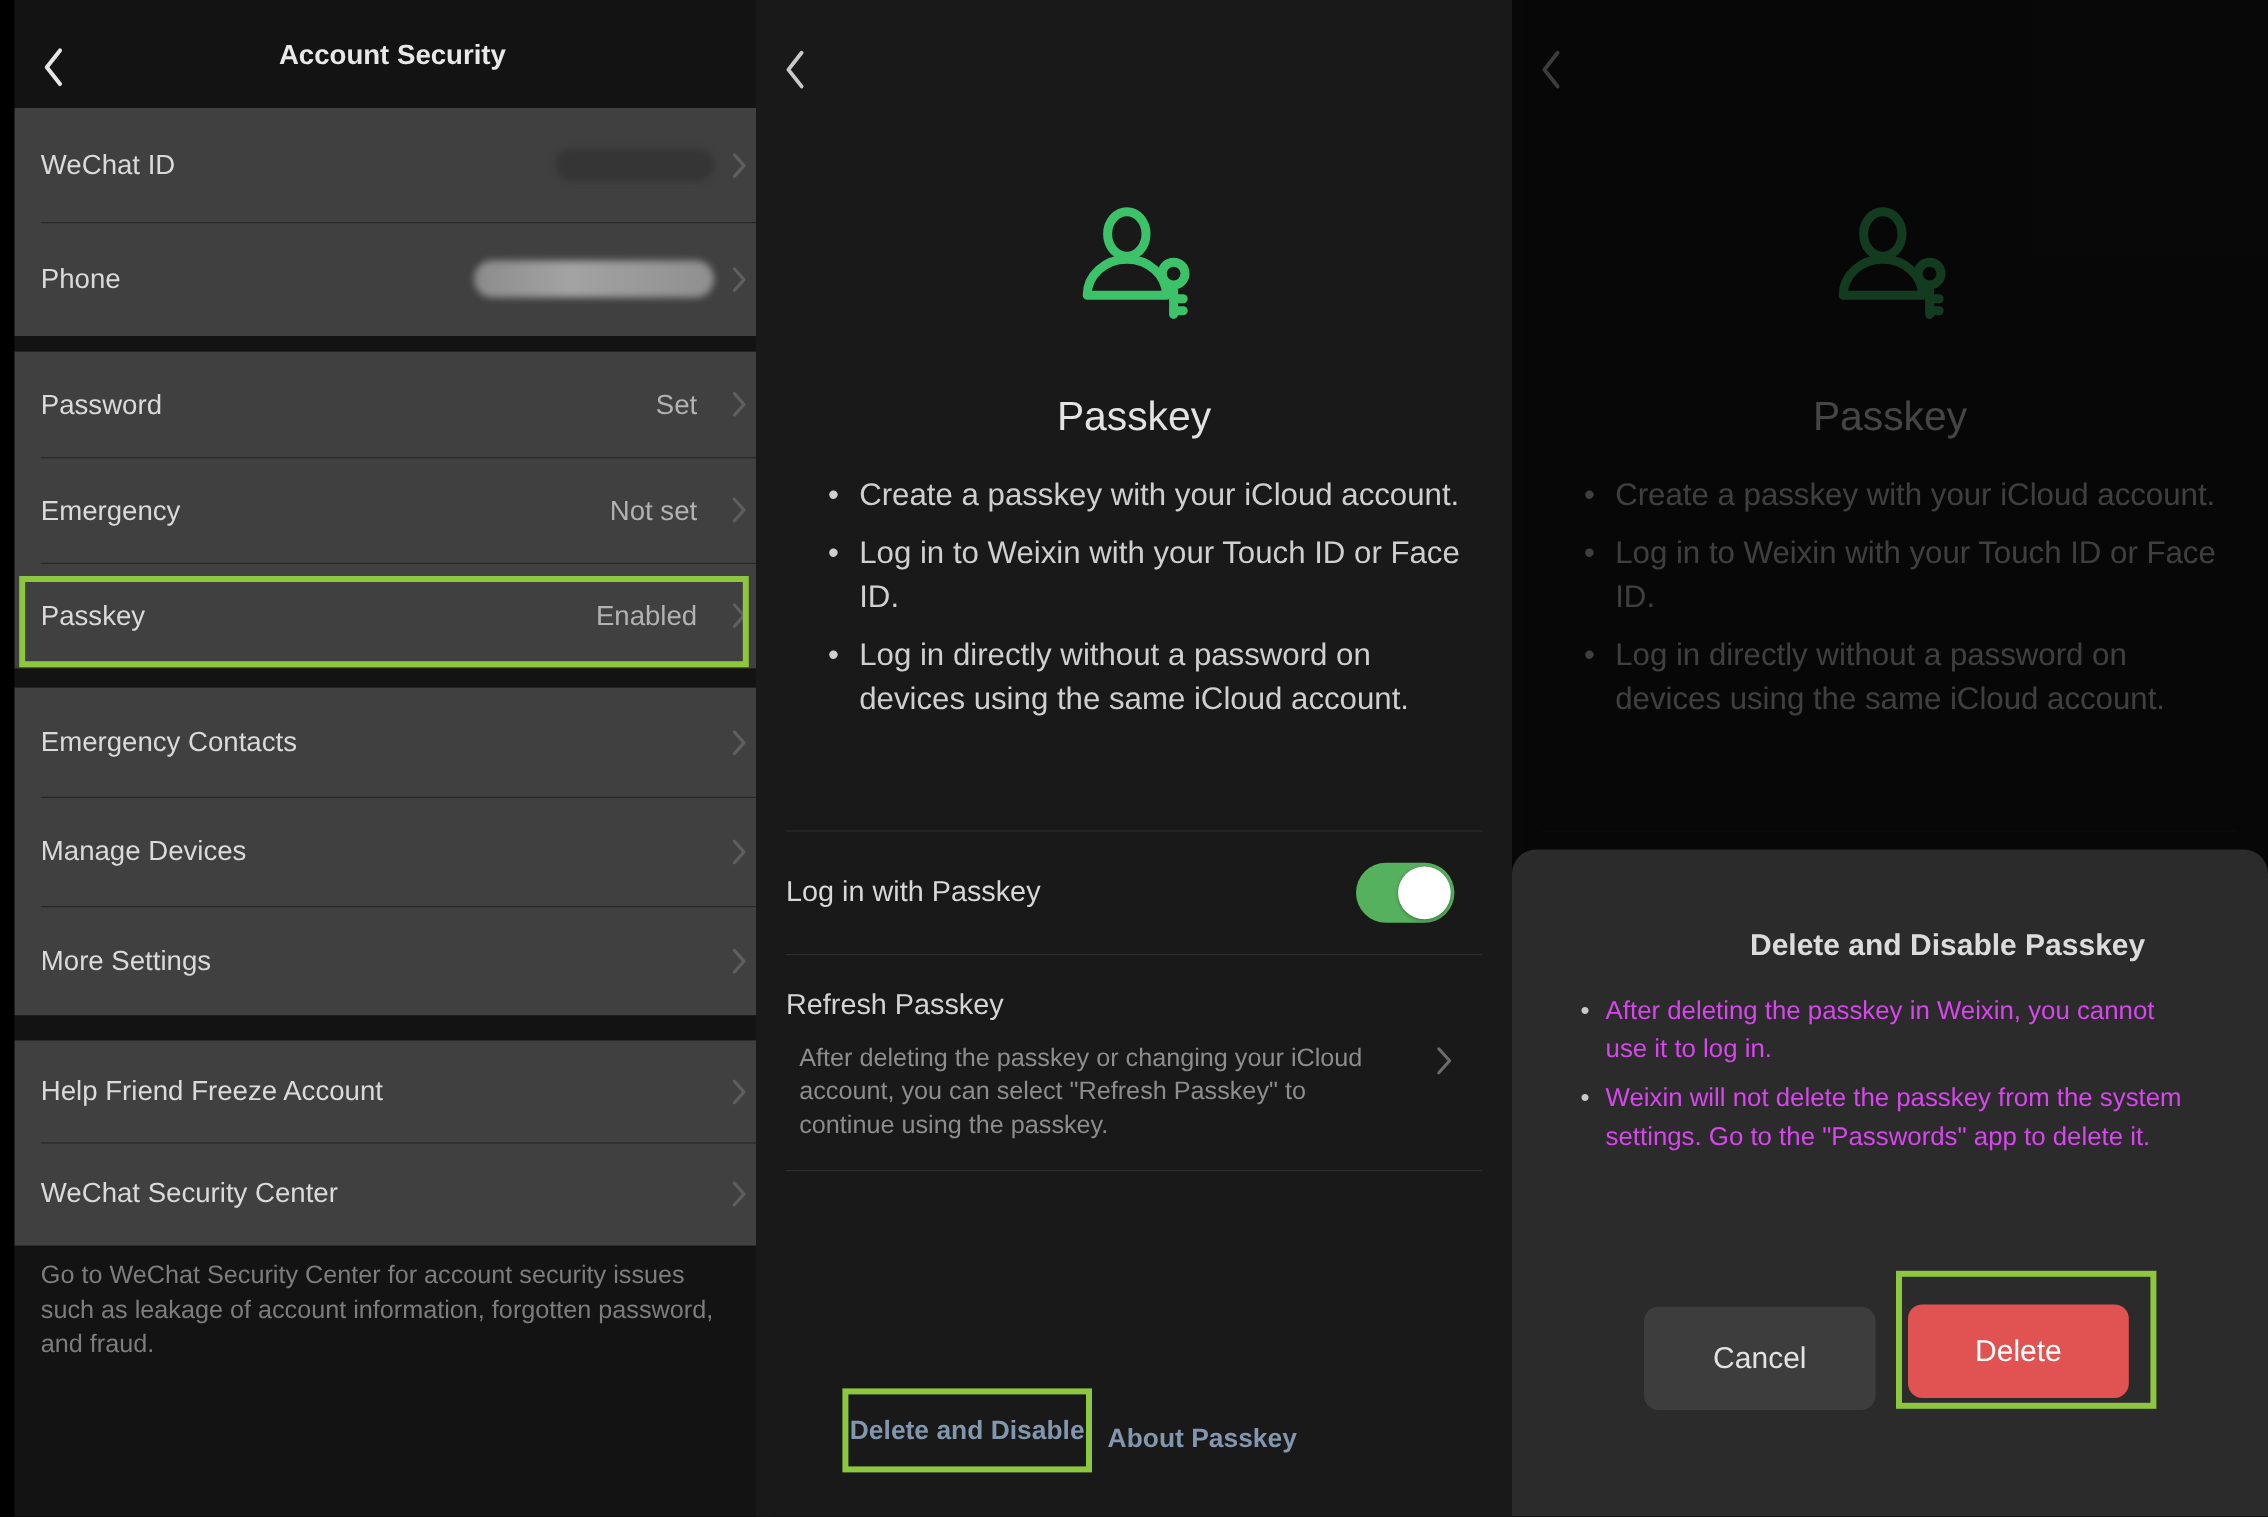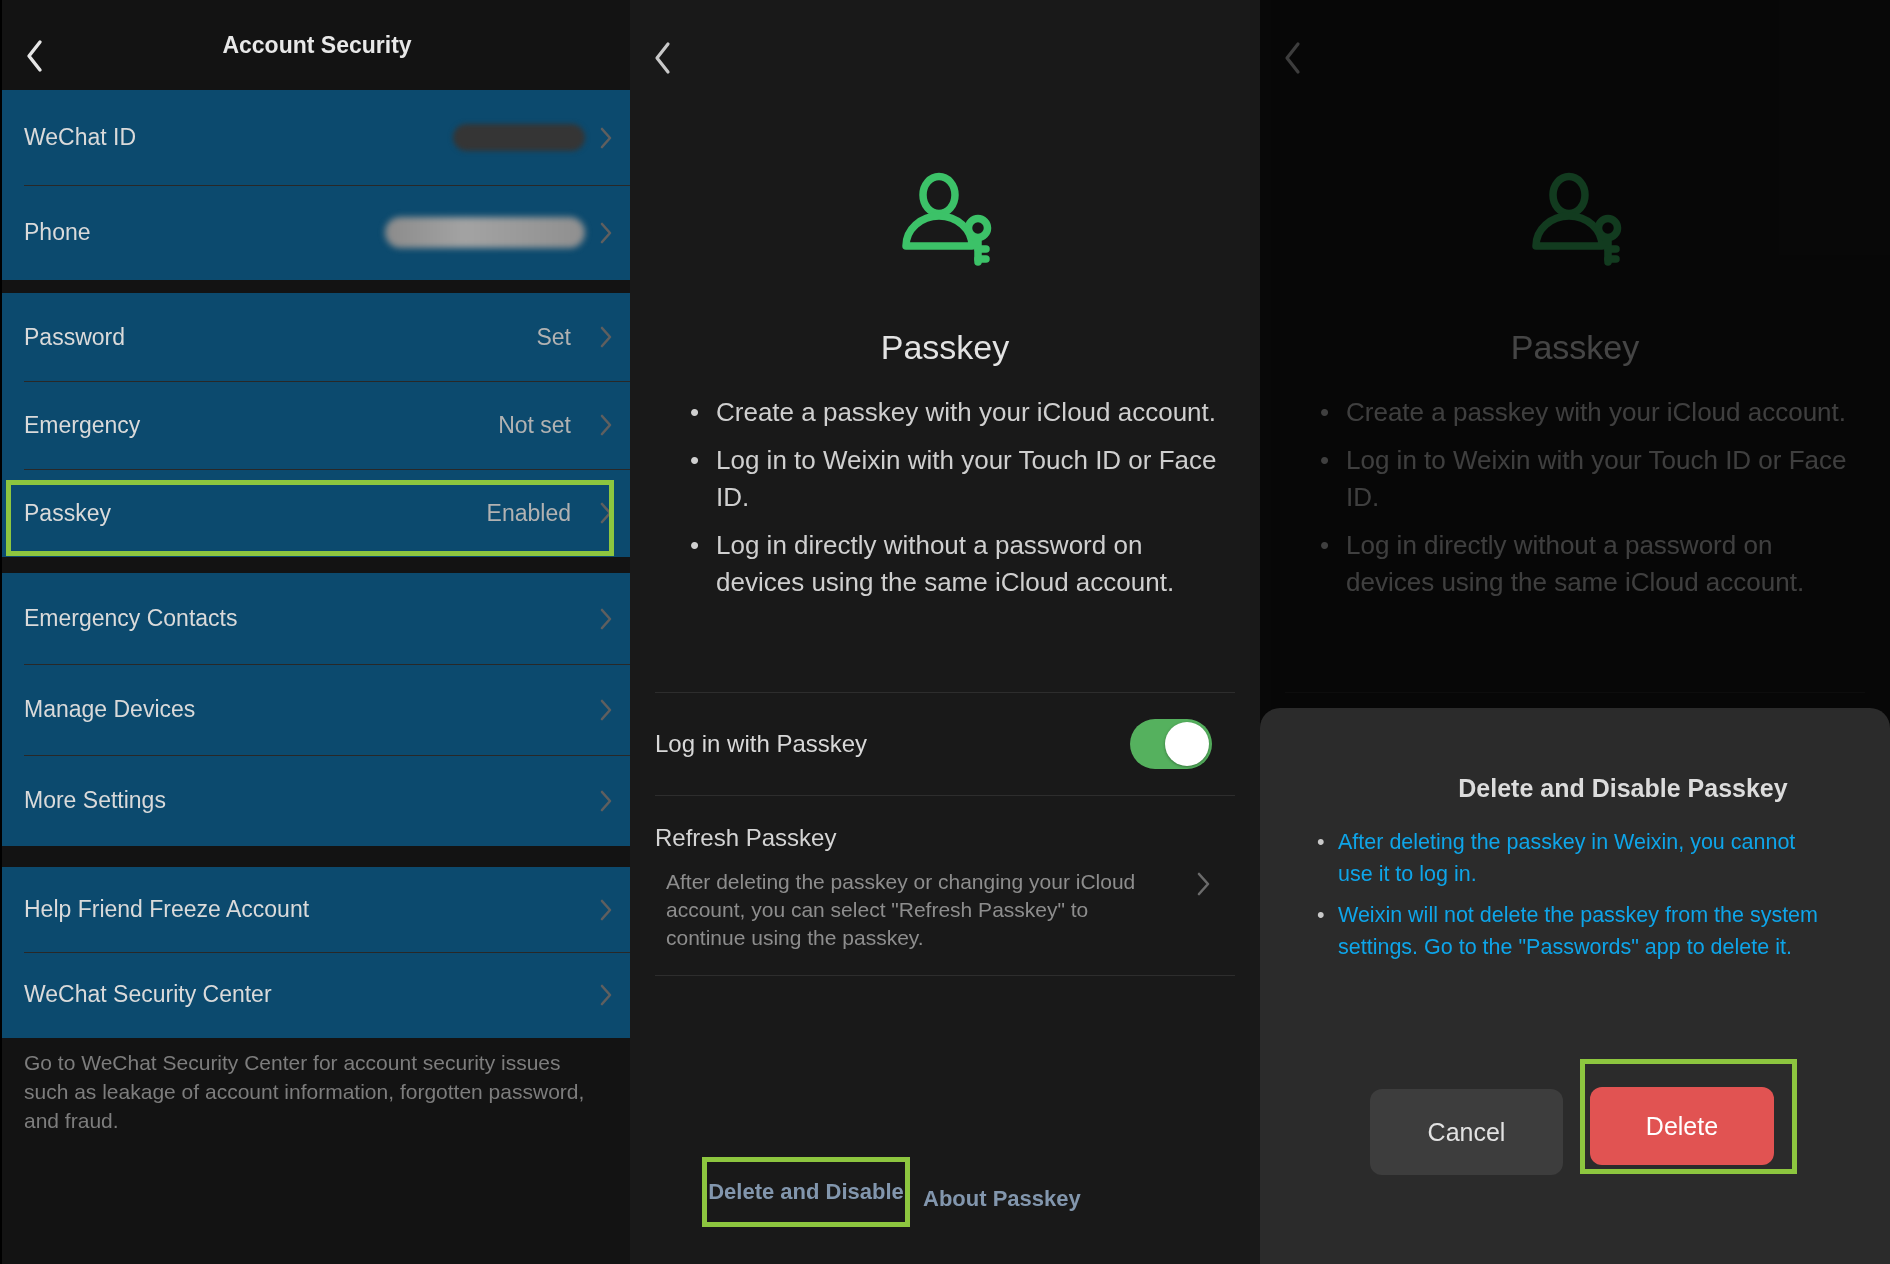--- a/index.html
+++ b/index.html
@@ -1,25 +1,25 @@
 <!DOCTYPE html>
 <html><head>
 <meta charset="utf-8">
 <style>
   html,body{margin:0;padding:0;background:#000;}
   .stage{position:relative;width:1890px;height:1264px;overflow:hidden;
          font-family:"Liberation Sans",sans-serif;color:#ddd;-webkit-font-smoothing:antialiased;}
   .panel{position:absolute;top:0;height:1264px;width:630px;overflow:hidden;}
   
-  .left{left:2px;background:#131313;}
+  .left{left:12px;background:#131313;}
   .left .hdr{position:absolute;top:0;left:0;width:630px;height:90px;}
   .left .hdr .title{position:absolute;top:0;left:0;width:100%;height:90px;line-height:90px;
       text-align:center;font-size:23px;font-weight:700;color:#e8e8e8;}
   .backchev{position:absolute;left:22px;top:38px;}
-  .group{position:absolute;left:0;width:630px;background:#0c4a6e;}
+  .group{position:absolute;left:0;width:630px;background:#404040;}
   .g1{top:90px;height:190px;}
   .g2{top:293px;height:264px;}
   .g3{top:573px;height:273px;}
   .g4{top:867px;height:171px;}
   .row{position:relative;display:flex;align-items:center;padding:0 20px 0 22px;}
   .g1 .row{height:95px;}
   .g2 .row{height:88px;}
   .g3 .row{height:91px;}
   .g4 .row{height:85px;}
   .row + .row::before{content:"";position:absolute;left:22px;right:0;top:0;height:1px;background:#282828;}
@@ -55,21 +55,21 @@
   .delete-link{position:absolute;left:77px;top:1162px;width:198px;height:60px;line-height:60px;
       text-align:center;font-size:22px;font-weight:600;color:#8296ad;}
   .about-link{position:absolute;left:293px;top:1186px;font-size:22px;font-weight:600;color:#8296ad;}
   
   .right{left:1260px;background:#000;}
   .dim{position:absolute;inset:0;opacity:0.3;}
   .sheet{position:absolute;left:0;right:0;top:708px;bottom:0;background:#2b2b2b;border-radius:20px 20px 0 0;}
   .sheet-title{position:absolute;top:66px;left:0;width:100%;text-align:center;
       font-size:25px;font-weight:600;color:#dcdcdc;margin-left:48px;}
   .sheet-bullets{position:absolute;top:118px;left:57px;width:505px;margin:0;padding:0;list-style:none;}
-  .sheet-bullets li{position:relative;padding-left:21px;font-size:21.5px;line-height:32px;color:#0ea5e9;margin-bottom:9px;}
+  .sheet-bullets li{position:relative;padding-left:21px;font-size:21.5px;line-height:32px;color:#d946ef;margin-bottom:9px;}
   .sheet-bullets li::before{content:"•";position:absolute;left:0;color:#c9c9c9;}
   .btn{position:absolute;border:none;border-radius:12px;font-family:inherit;cursor:pointer;}
   .btn-cancel{left:110px;top:381px;width:193px;height:86px;background:#3d3d3d;color:#e2e2e2;font-size:25px;font-weight:500;}
   .btn-delete{left:330px;top:379px;width:184px;height:78px;background:#e15352;color:#ffffff;font-size:25px;font-weight:500;}
   .hl-delete-btn{left:320px;top:351px;width:217px;height:115px;}
 </style>
 </head>
 <body>
 
 <div class="stage">

